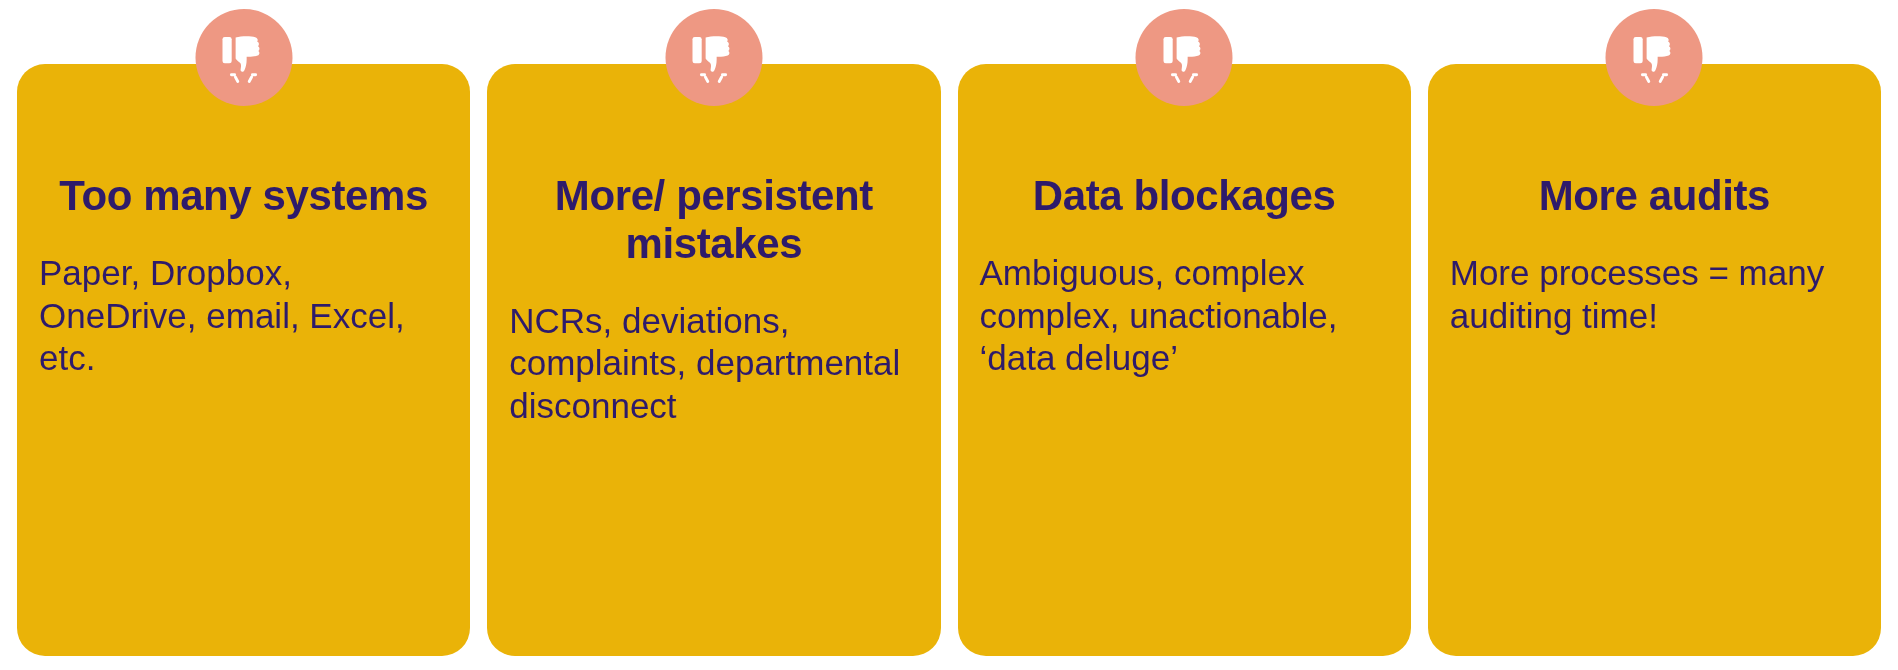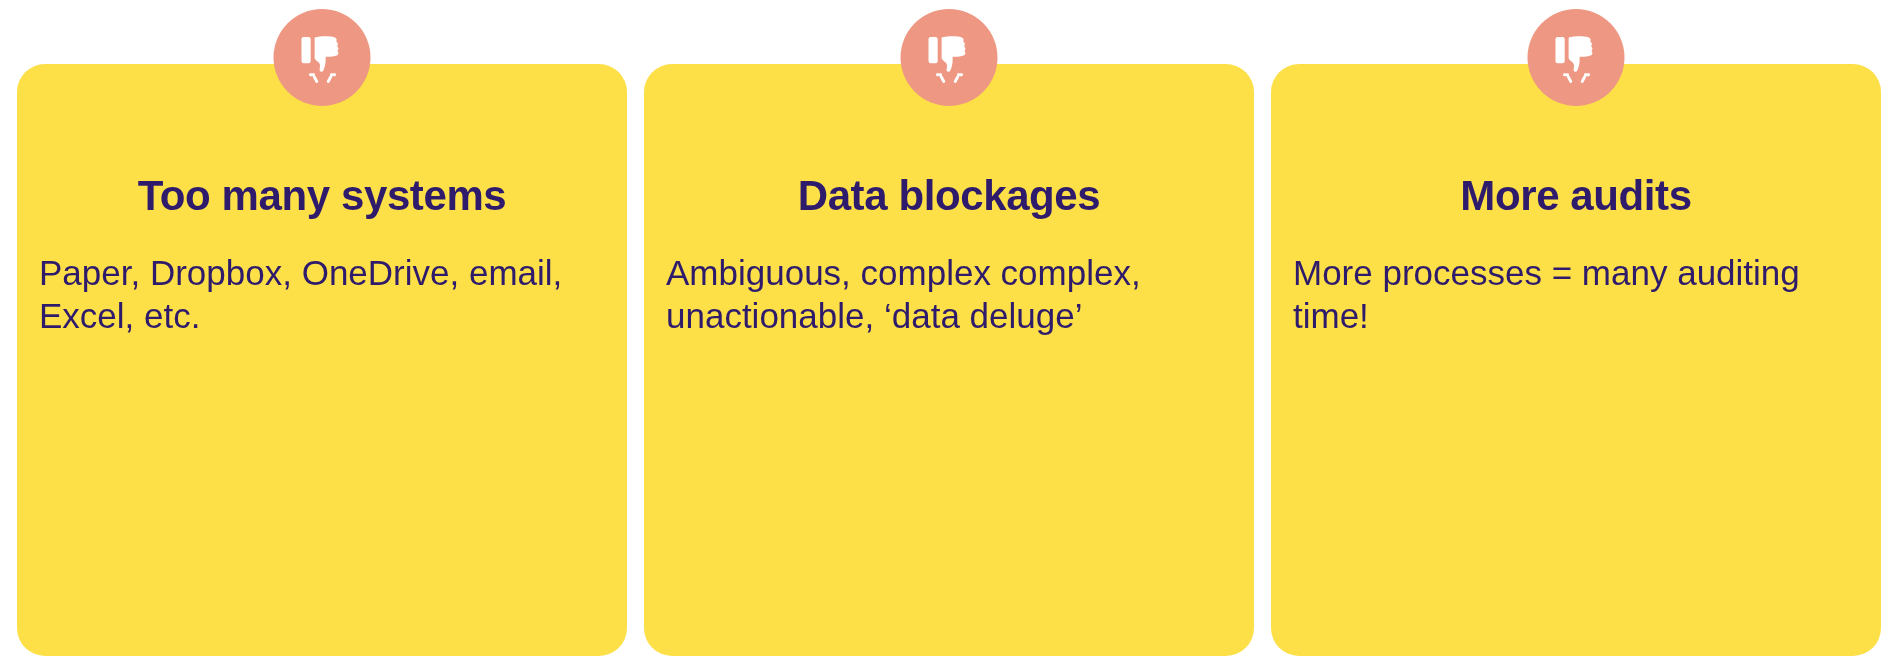--- a/index.html
+++ b/index.html
@@ -38,21 +38,21 @@
     position: relative;
     flex: 1 1 0;
     height: 670px;
   }
   .card {
     position: absolute;
     left: 0;
     right: 0;
     top: 64px;
     bottom: 14px;
-    background: #fde047;
+    background: #eab308;
     border-radius: 28px;
     box-sizing: border-box;
     padding: 46px 22px 18px 22px;
     display: flex;
     flex-direction: column;
     align-items: center;
   }
   .icon-badge {
     position: absolute;
     top: 9px;
@@ -115,20 +115,38 @@
             <path d="M23 8.6 C30.5 6.6 41 6.9 45.4 8.4 C48.3 9.4 48.9 11.6 47.6 13.2 C49.9 14.2 50.2 17.1 48.6 18.6 C50.7 19.8 50.7 22.5 49 23.9 C50.9 25.3 50.4 28.2 48.2 29.2 C45.2 30.5 39.6 30.8 35.6 30.6 L35.6 33.6 C35.6 38.6 34.6 42.3 33.2 45.6 C32.3 47.7 30.3 48.2 29.3 47.2 C28.5 46.4 28.6 45.1 28.9 43.6 C29.5 40.4 29.2 38.4 27.6 37.2 C25.6 35.7 23.9 34.2 23 32.6 Z" fill="#ffffff"></path>
             <rect x="16.5" y="49.5" width="7" height="3.4" rx="1.7" fill="#ffffff"></rect>
             <rect x="40.5" y="49.5" width="7" height="3.4" rx="1.7" fill="#ffffff"></rect>
             <rect x="22.4" y="51.8" width="3.4" height="9" rx="1.7" fill="#ffffff" transform="rotate(-28 24.1 56.3)"></rect>
             <rect x="38.2" y="51.8" width="3.4" height="9" rx="1.7" fill="#ffffff" transform="rotate(28 39.9 56.3)"></rect>
           </svg>
         </span>
       </div>
     </div>
 
+    <div class="card-wrap">
+      <div class="card card--c2">
+        <div class="card-heading">More/ persistent mistakes</div>
+        <div class="card-body">NCRs, deviations, complaints, departmental disconnect</div>
+      </div>
+      <div class="icon-badge">
+        <span>
+          <svg viewBox="0 0 64 64" xmlns="http://www.w3.org/2000/svg" aria-hidden="true">
+            <rect x="8" y="8" width="10.5" height="30" rx="2.6" fill="#ffffff"></rect>
+            <path d="M23 8.6 C30.5 6.6 41 6.9 45.4 8.4 C48.3 9.4 48.9 11.6 47.6 13.2 C49.9 14.2 50.2 17.1 48.6 18.6 C50.7 19.8 50.7 22.5 49 23.9 C50.9 25.3 50.4 28.2 48.2 29.2 C45.2 30.5 39.6 30.8 35.6 30.6 L35.6 33.6 C35.6 38.6 34.6 42.3 33.2 45.6 C32.3 47.7 30.3 48.2 29.3 47.2 C28.5 46.4 28.6 45.1 28.9 43.6 C29.5 40.4 29.2 38.4 27.6 37.2 C25.6 35.7 23.9 34.2 23 32.6 Z" fill="#ffffff"></path>
+            <rect x="16.5" y="49.5" width="7" height="3.4" rx="1.7" fill="#ffffff"></rect>
+            <rect x="40.5" y="49.5" width="7" height="3.4" rx="1.7" fill="#ffffff"></rect>
+            <rect x="22.4" y="51.8" width="3.4" height="9" rx="1.7" fill="#ffffff" transform="rotate(-28 24.1 56.3)"></rect>
+            <rect x="38.2" y="51.8" width="3.4" height="9" rx="1.7" fill="#ffffff" transform="rotate(28 39.9 56.3)"></rect>
+          </svg>
+        </span>
+      </div>
+    </div>
 
     <div class="card-wrap">
       <div class="card card--c3">
         <div class="card-heading">Data blockages</div>
         <div class="card-body">Ambiguous, complex complex, unactionable, ‘data deluge’</div>
       </div>
       <div class="icon-badge">
         <span>
           <svg viewBox="0 0 64 64" xmlns="http://www.w3.org/2000/svg" aria-hidden="true">
             <rect x="8" y="8" width="10.5" height="30" rx="2.6" fill="#ffffff"></rect>

